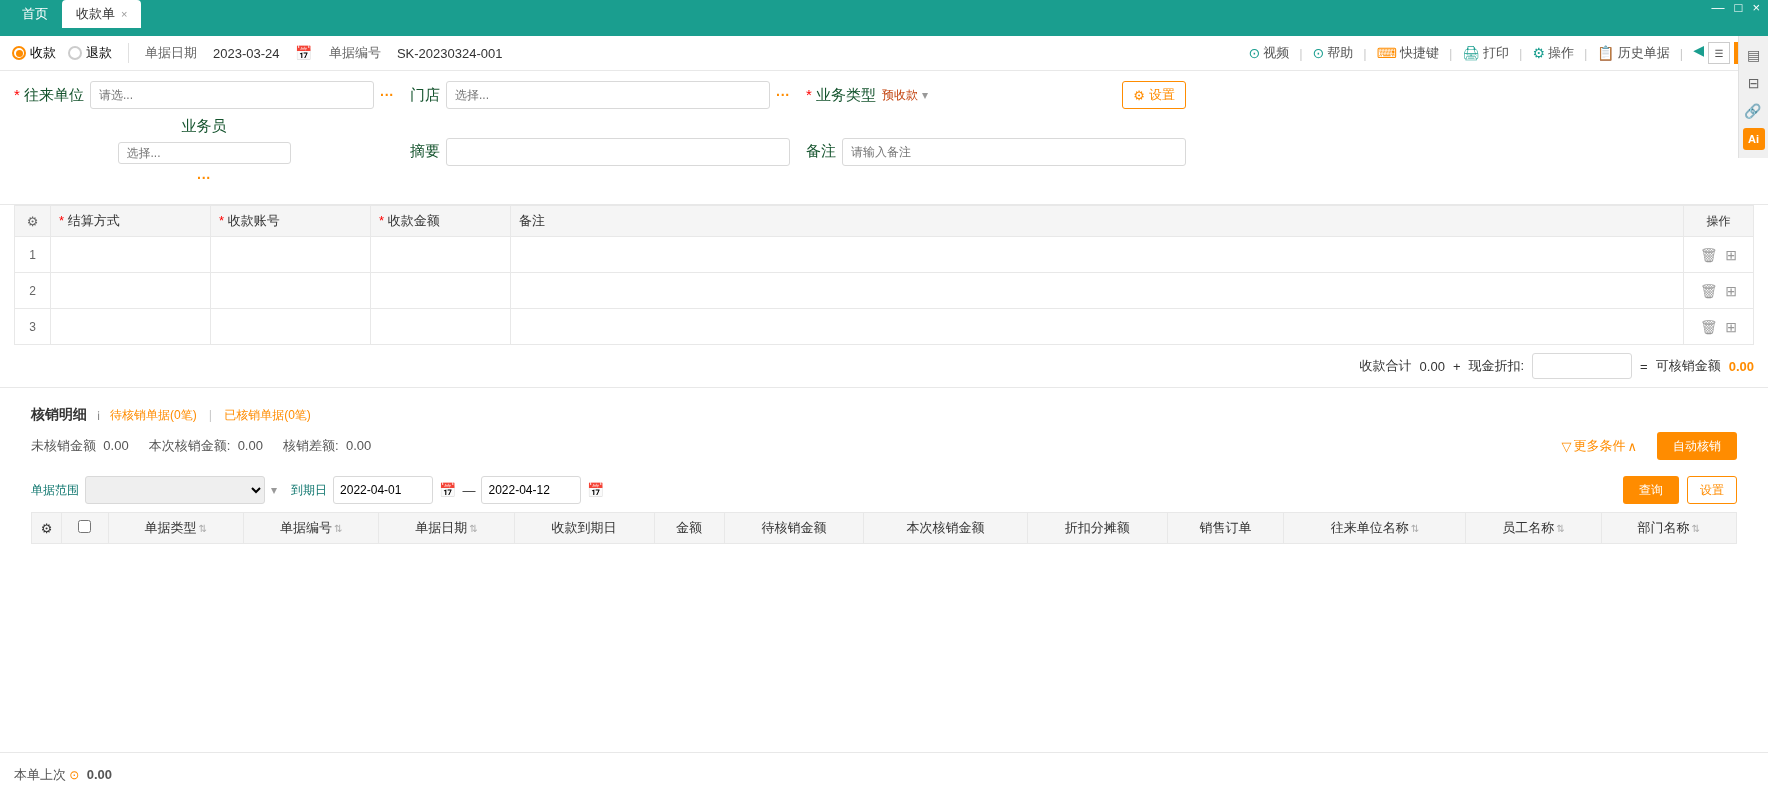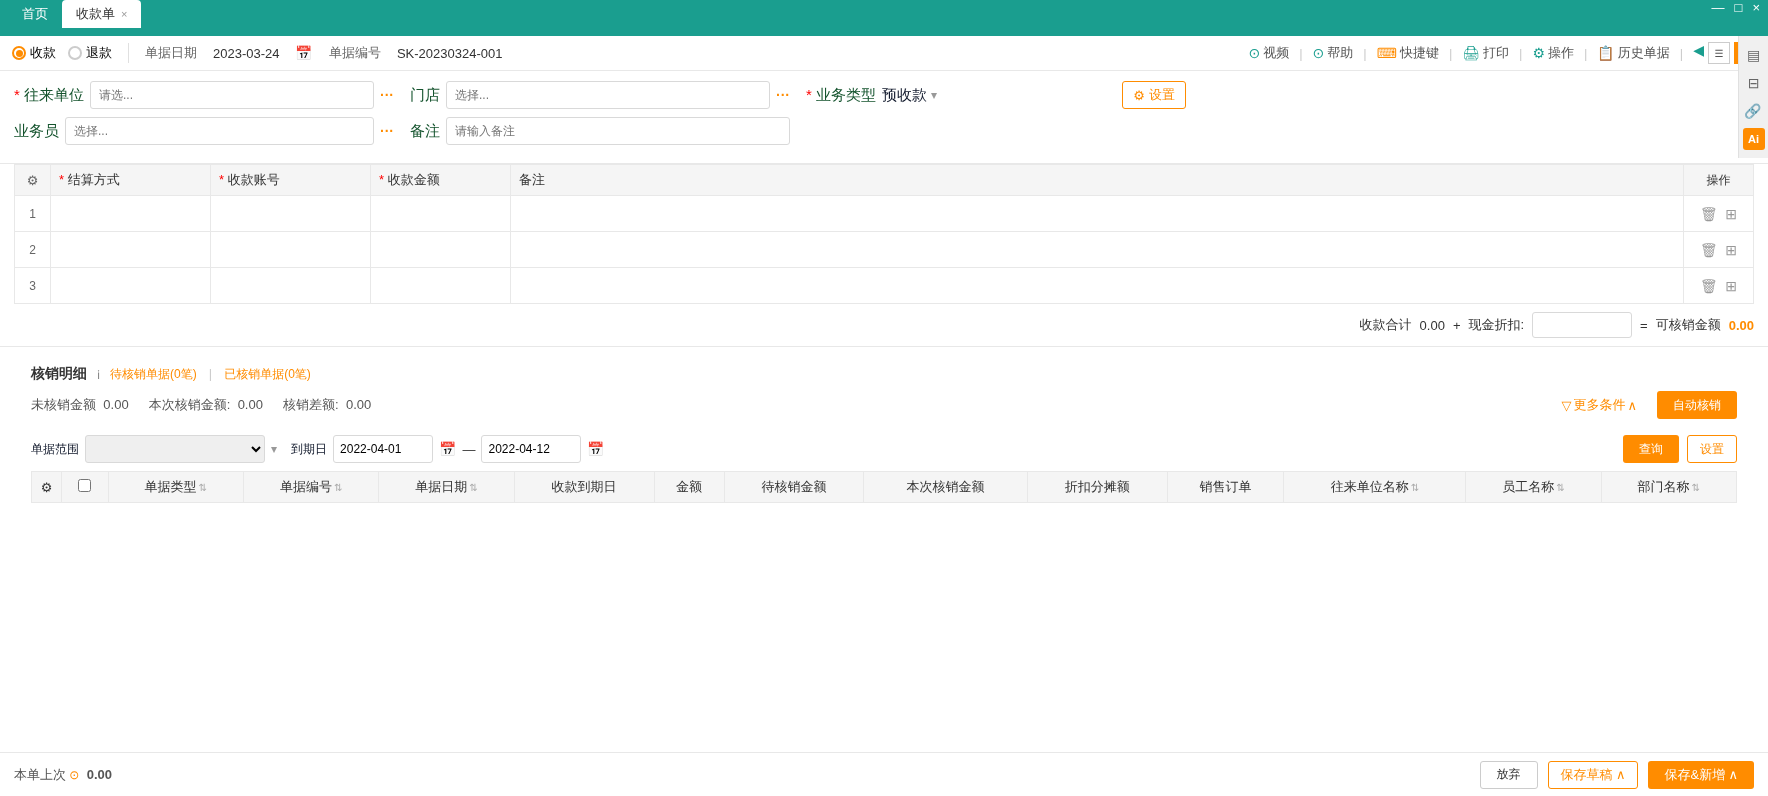--- a/index.html
+++ b/index.html
@@ -320,21 +320,21 @@
       display: flex;
       align-items: center;
       gap: 14px;
       margin-bottom: 8px;
     }
     .filter-field {
       display: flex;
       align-items: center;
       gap: 6px;
     }
-    .filter-label { color: #0f172a; font-size: 12px; white-space: nowrap; }
+    .filter-label { color: #0f766e; font-size: 12px; white-space: nowrap; }
     .filter-select {
       border: 1px solid #d9d9d9;
       border-radius: 3px;
       height: 28px;
       padding: 0 6px;
       font-size: 12px;
       min-width: 180px;
     }
     .filter-date-input {
       border: 1px solid #d9d9d9;
@@ -549,38 +549,42 @@
 
       <div class="form-field" style="max-width: 380px;">
         <span class="form-field-label">门店</span>
         <input class="form-input" placeholder="选择..." style="">
         <span class="ellipsis-btn">···</span>
       </div>
 
       <div class="form-field" style="max-width: 380px;">
         <span class="form-field-label required">业务类型</span>
         <div class="select-field">
-          <span style="color:#0f172a;font-size:15px">预收款</span>
+          <span style="color:#c2410c;font-size:12px">预收款</span>
           <span class="dropdown-arrow">▾</span>
         </div>
         <div style="flex:1"></div>
         <button class="settings-btn">
           <span>⚙</span>
           <span>设置</span>
         </button>
       </div>
     </div>
     <div class="form-row">
 
-      <div class="form-field" style="max-width: 380px;">
+      <div class="form-field" style="max-width: 380px; flex-direction: column;">
         <span class="form-field-label">业务员</span>
         <input class="form-input" placeholder="选择..." style="">
         <span class="ellipsis-btn">···</span>
       </div>
 
+      <div class="form-field" style="max-width: 380px;">
+        <span class="form-field-label">摘要</span>
+        <input class="form-input" style="">
+      </div>
 
       <div class="form-field" style="max-width: 380px;">
         <span class="form-field-label">备注</span>
         <input class="form-input" placeholder="请输入备注" style="">
       </div>
     </div>
   </div>
 
   <div class="table-container">
     <table class="data-table">
@@ -766,31 +770,20 @@
 
 </div>
 
 <div class="page-footer">
   <span class="footer-info">
     <span>本单上次</span>
     <span class="footer-question">⊙</span>
     <span style="margin-left:4px;font-weight:bold;">0.00</span>
   </span>
   <div class="footer-spacer"></div>
-  <div class="footer-actions">
-    <button class="btn-white">放弃</button>
-    <button class="btn-outline-orange">
-      <span>保存草稿</span>
-      <span> ∧</span>
-    </button>
-    <button class="btn-orange">
-      <span>保存&amp;新增</span>
-      <span> ∧</span>
-    </button>
-  </div>
 </div>
 
 <div class="right-panel">
   <div class="right-panel-icon">▤</div>
   <div class="right-panel-icon">⊟</div>
   <div class="right-panel-icon">🔗</div>
   <div class="right-panel-icon active" style="font-size:11px;font-weight:bold">Ai</div>
 </div>
 
 </body></html>

